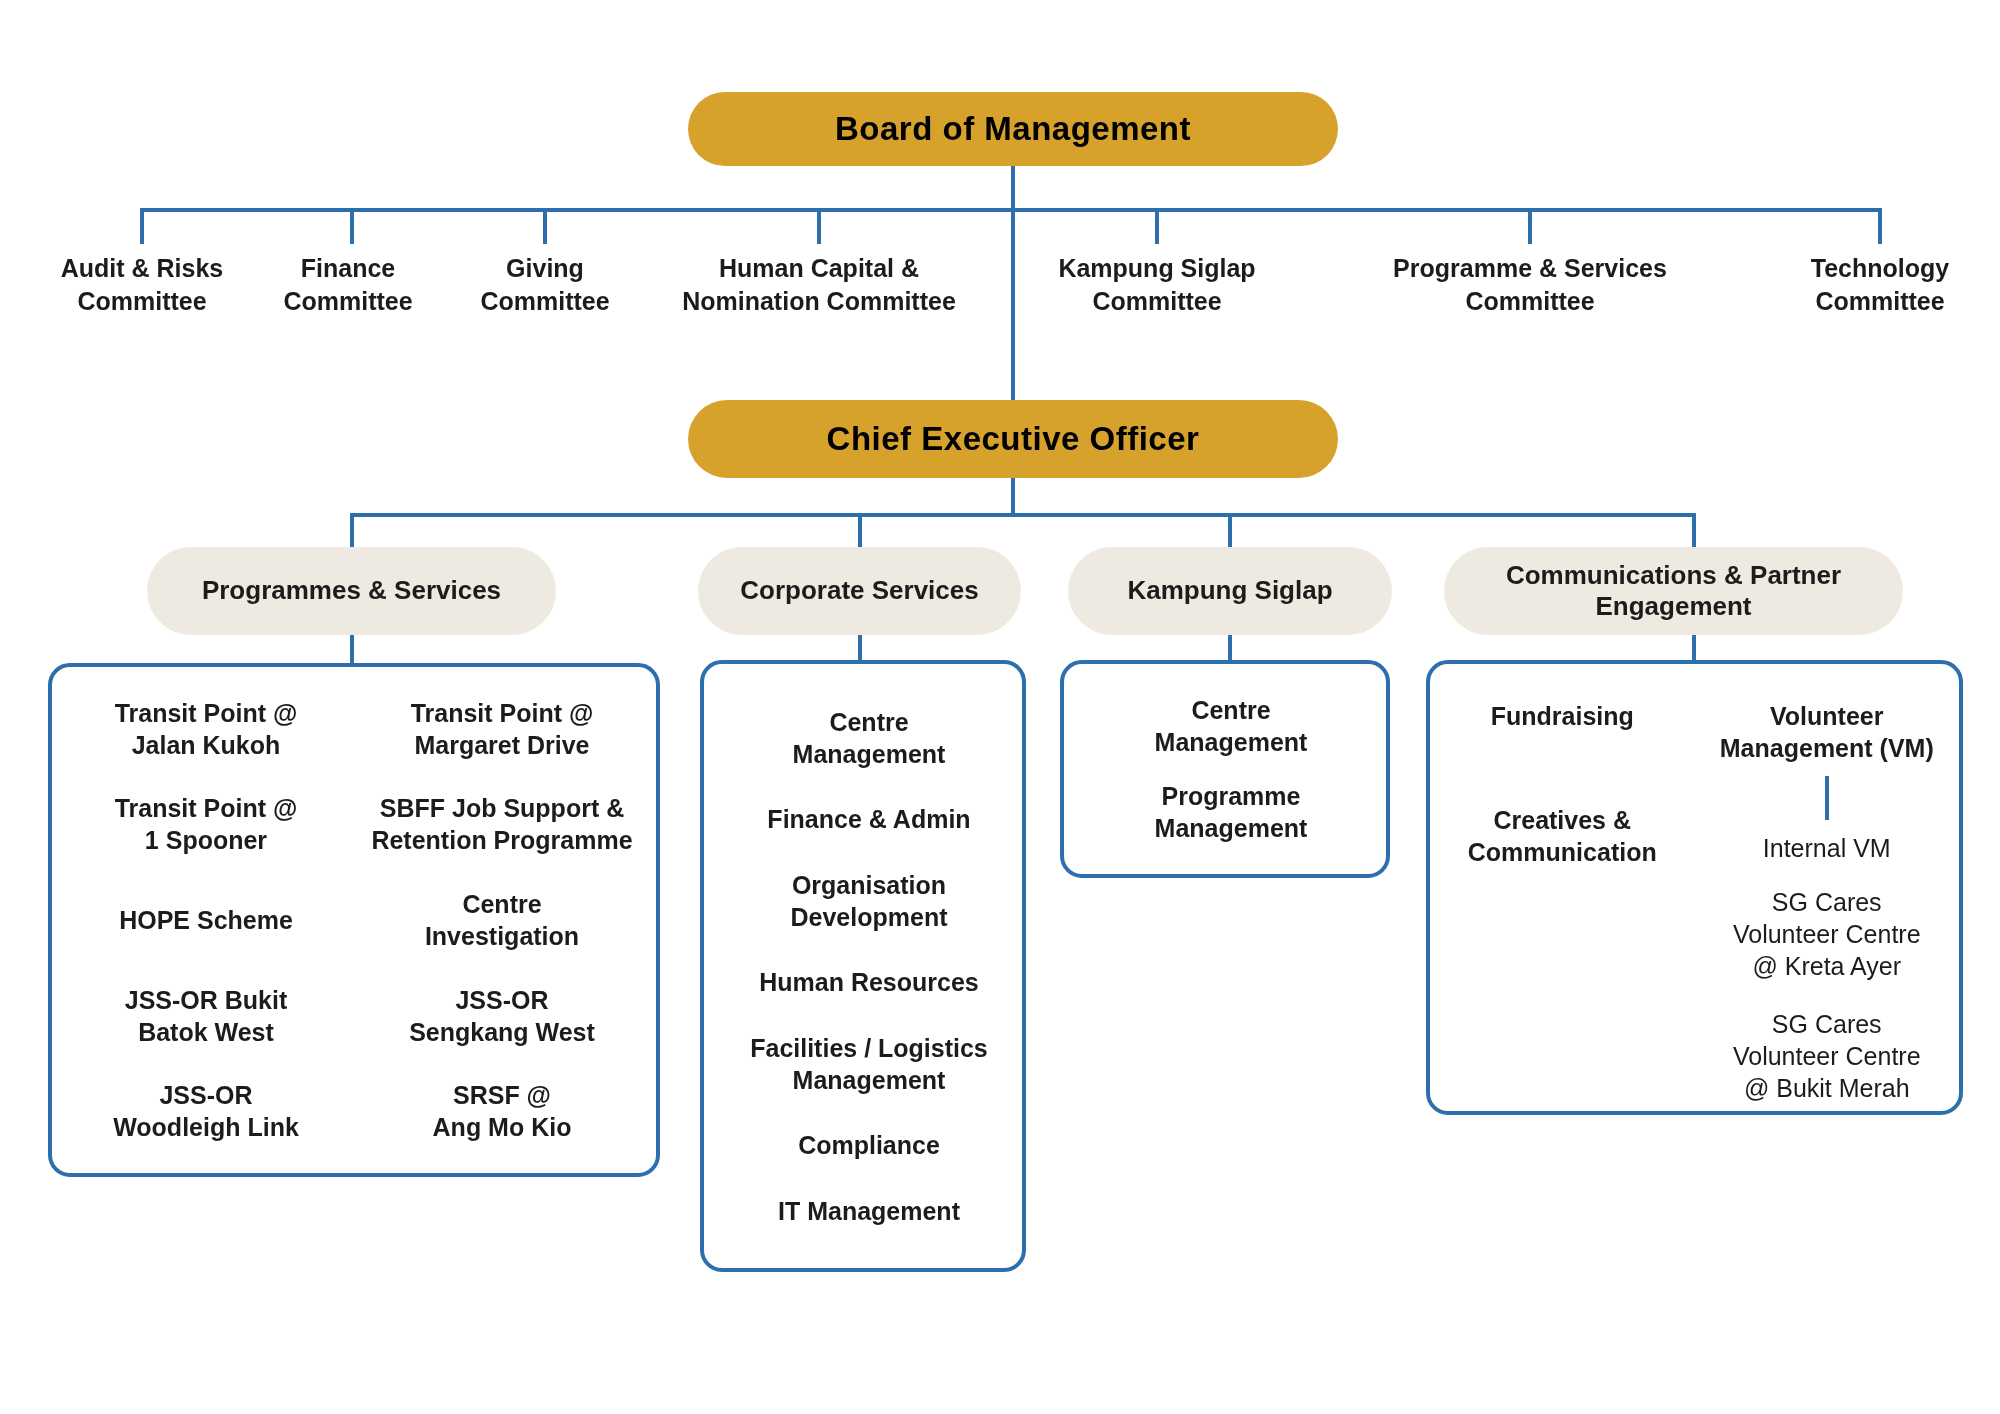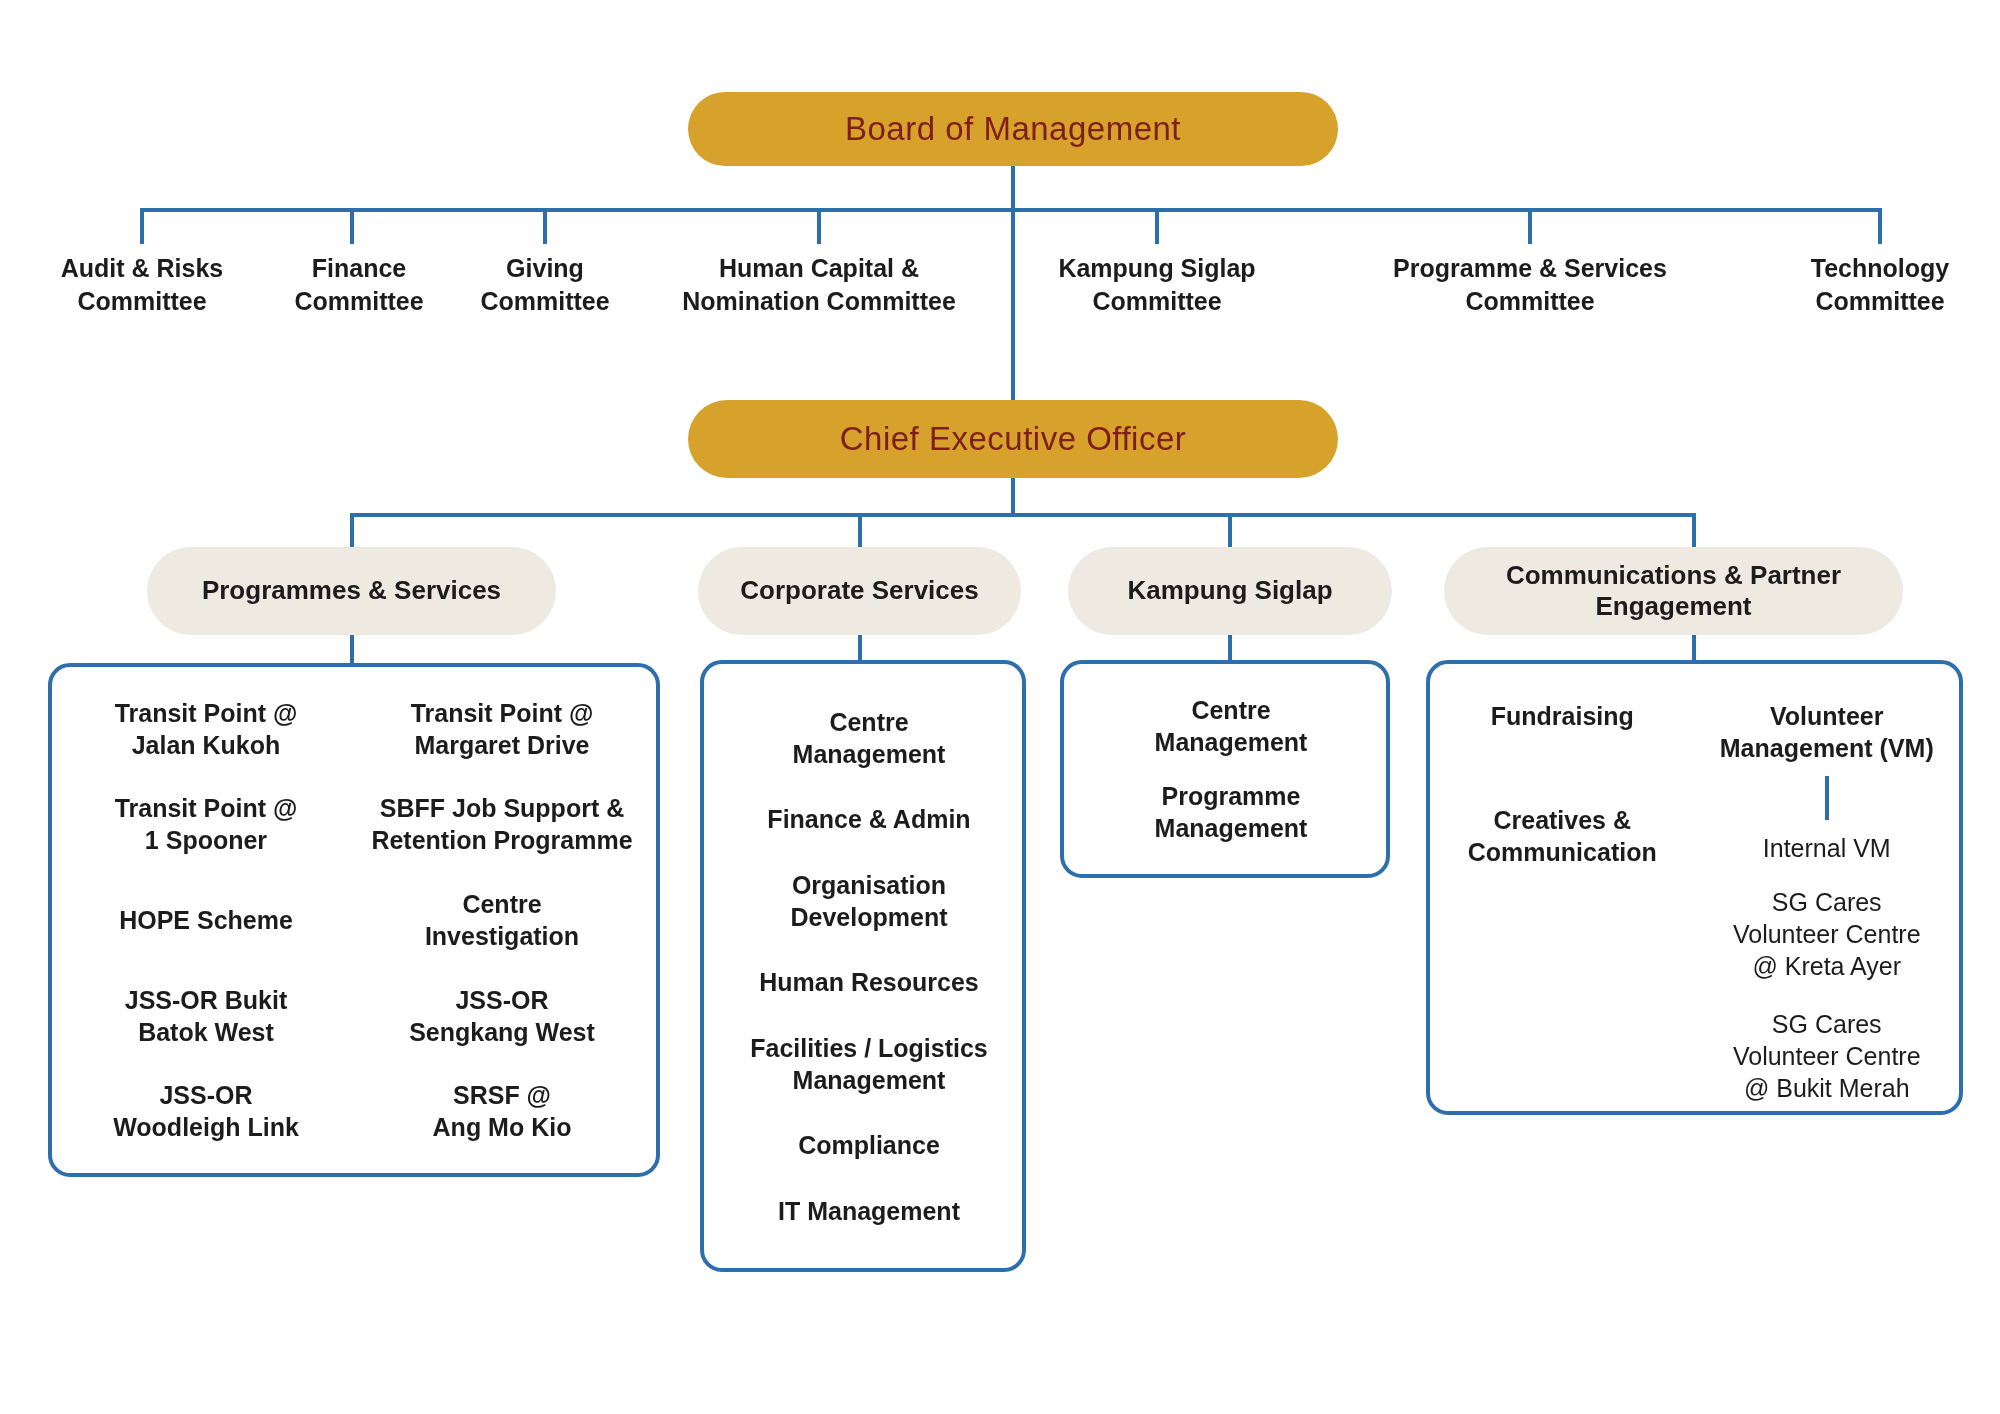--- a/index.html
+++ b/index.html
@@ -11,21 +11,21 @@
   .stage{position:relative; width:2000px; height:1414px; background:var(--paper); overflow:hidden;}
 
   
   .vline,.hline{position:absolute; background:var(--blue);}
   .vline{width:4px;}
   .hline{height:4px;}
 
   
   .gold-pill{position:absolute; left:688px; width:650px; background:var(--gold);
     display:flex; align-items:center; justify-content:center;
-    color:#7f1d1d; font-weight:400; font-size:33px; letter-spacing:.5px;}
+    color:#000000; font-weight:700; font-size:33px; letter-spacing:.5px;}
   .pill-board{top:92px; height:74px; border-radius:37px;}
   .pill-ceo{top:400px; height:78px; border-radius:39px;}
 
   
   .committee{position:absolute; top:252px; width:280px; text-align:center;
     font-size:25px; font-weight:600; line-height:1.32; white-space:pre-line;}
 
   
   .dept-pill{position:absolute; top:547px; height:88px; background:var(--beige);
     border-radius:44px; display:flex; align-items:center; justify-content:center;
@@ -75,21 +75,21 @@
 
   <div class="gold-pill pill-board">
     <span>Board of Management</span>
   </div>
   <div class="gold-pill pill-ceo">
     <span>Chief Executive Officer</span>
   </div>
 
   <div class="committee" style="left:2px;">Audit &amp; Risks
 Committee</div>
-  <div class="committee" style="left:219px;">Finance
+  <div class="committee" style="left:208px;">Finance
 Committee</div>
   <div class="committee" style="left:405px;">Giving
 Committee</div>
   <div class="committee" style="left:679px;">Human Capital &amp;
 Nomination Committee</div>
   <div class="committee" style="left:1017px;">Kampung Siglap
 Committee</div>
   <div class="committee" style="left:1390px;">Programme &amp; Services
 Committee</div>
   <div class="committee" style="left:1740px;">Technology

